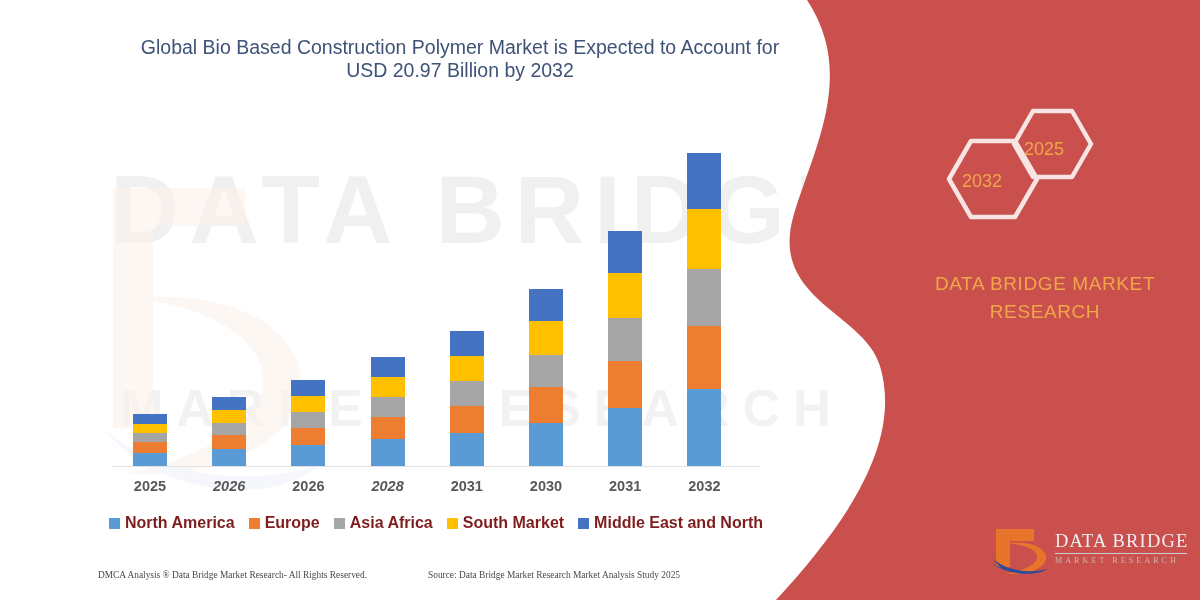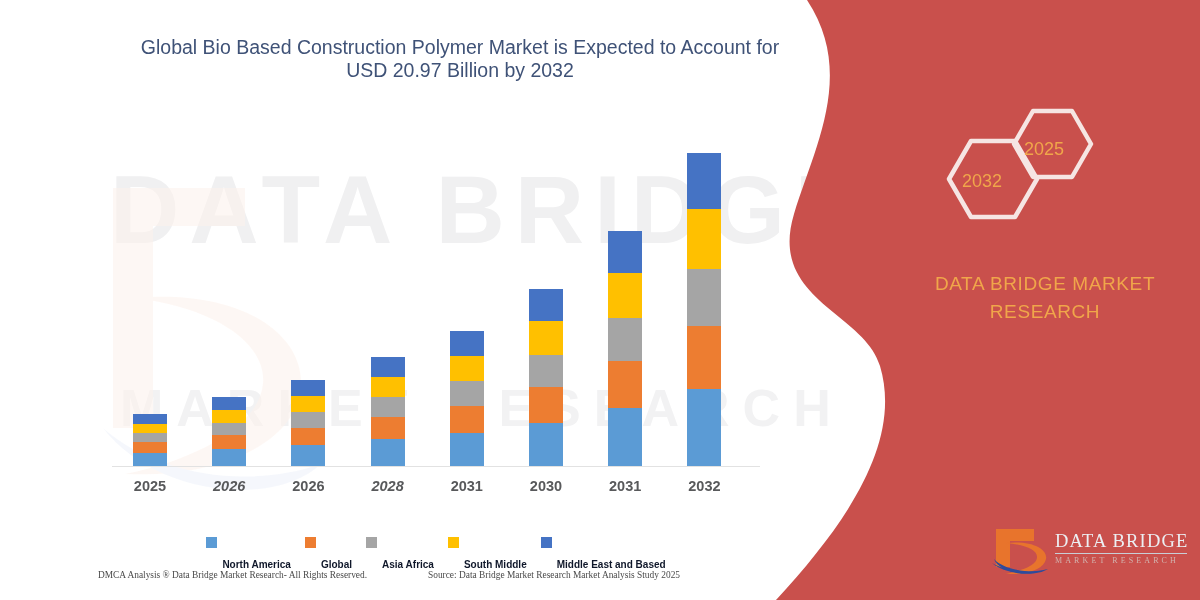--- a/index.html
+++ b/index.html
@@ -143,21 +143,21 @@
     position: absolute;
     left: 112px; top: 514px;
     width: 648px;
     display: flex;
     justify-content: center;
     align-items: center;
     gap: 14px;
   }
   .legend-item { display: flex; align-items: center; gap: 5px; }
   .legend-swatch { width: 11px; height: 11px; flex: none; }
-  .legend-text { font-size: 10px; font-weight: 700; color: #0f172a; white-space: nowrap; margin-top: 45px; }
+  .legend-text { font-size: 16px; font-weight: 700; color: #7f1d1d; white-space: nowrap; }
 
   
   .footnote {
     position: absolute;
     top: 570px;
     font-family: "Liberation Serif", serif;
     font-size: 9.4px;
     color: #4a4a4a;
     white-space: nowrap;
   }
@@ -252,33 +252,33 @@
         <div class="xlabel" style="left: 590.2px;">2031</div>
         <div class="xlabel" style="left: 669.4px;">2032</div>
       </div>
     <div class="legend" id="legend">
         <div class="legend-item">
           <span class="legend-swatch" style="background: rgb(91, 155, 213);"></span>
           <span class="legend-text">North America</span>
         </div>
         <div class="legend-item">
           <span class="legend-swatch" style="background: rgb(237, 125, 49);"></span>
-          <span class="legend-text">Global</span>
+          <span class="legend-text">Europe</span>
         </div>
         <div class="legend-item">
           <span class="legend-swatch" style="background: rgb(165, 165, 165);"></span>
           <span class="legend-text">Asia Africa</span>
         </div>
         <div class="legend-item">
           <span class="legend-swatch" style="background: rgb(255, 192, 0);"></span>
-          <span class="legend-text">South Middle</span>
+          <span class="legend-text">South Market</span>
         </div>
         <div class="legend-item">
           <span class="legend-swatch" style="background: rgb(69, 115, 196);"></span>
-          <span class="legend-text">Middle East and Based</span>
+          <span class="legend-text">Middle East and North</span>
         </div>
       </div>
   </div>
 
   <svg class="red-panel" viewBox="0 0 440 600" preserveAspectRatio="none">
     <path d="M47 0 L440 0 L440 600 L16 600 C90 520 142 440 120 366 C104 312 8 300 34 214 C54 148 96 74 47 0 Z" fill="#C9504C"></path>
   </svg>
 
 
   <div class="hex-wrap">

